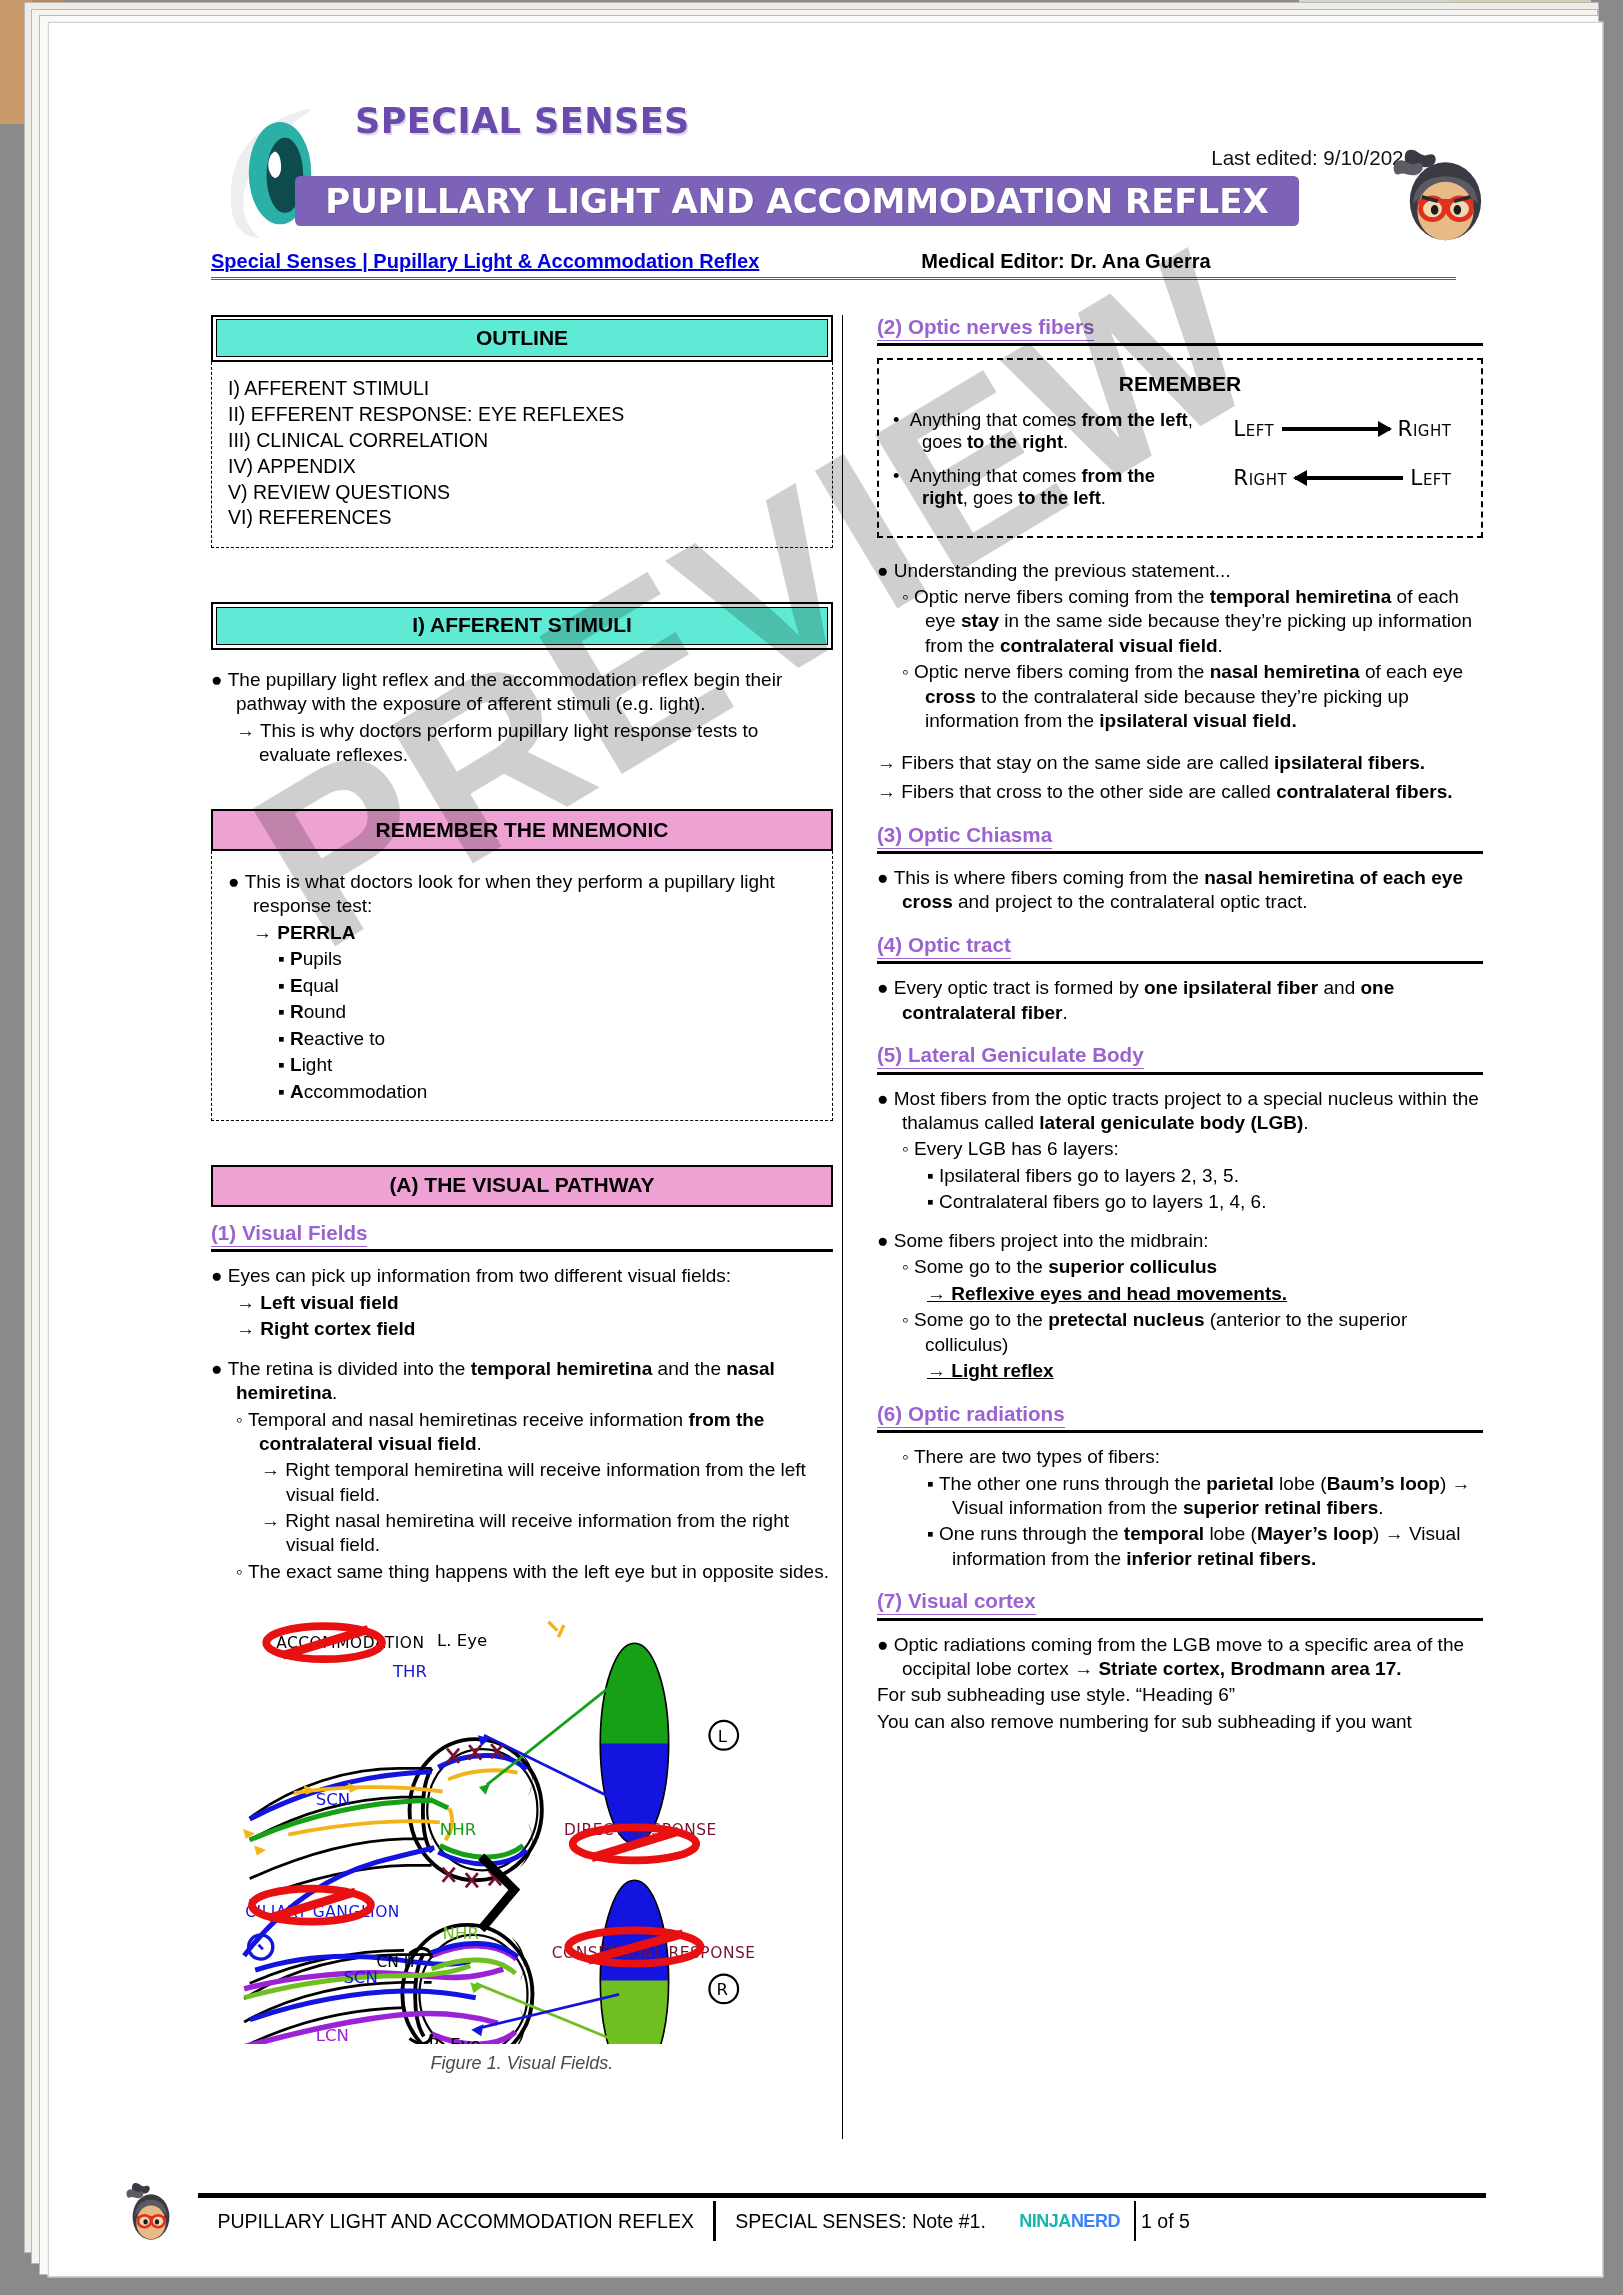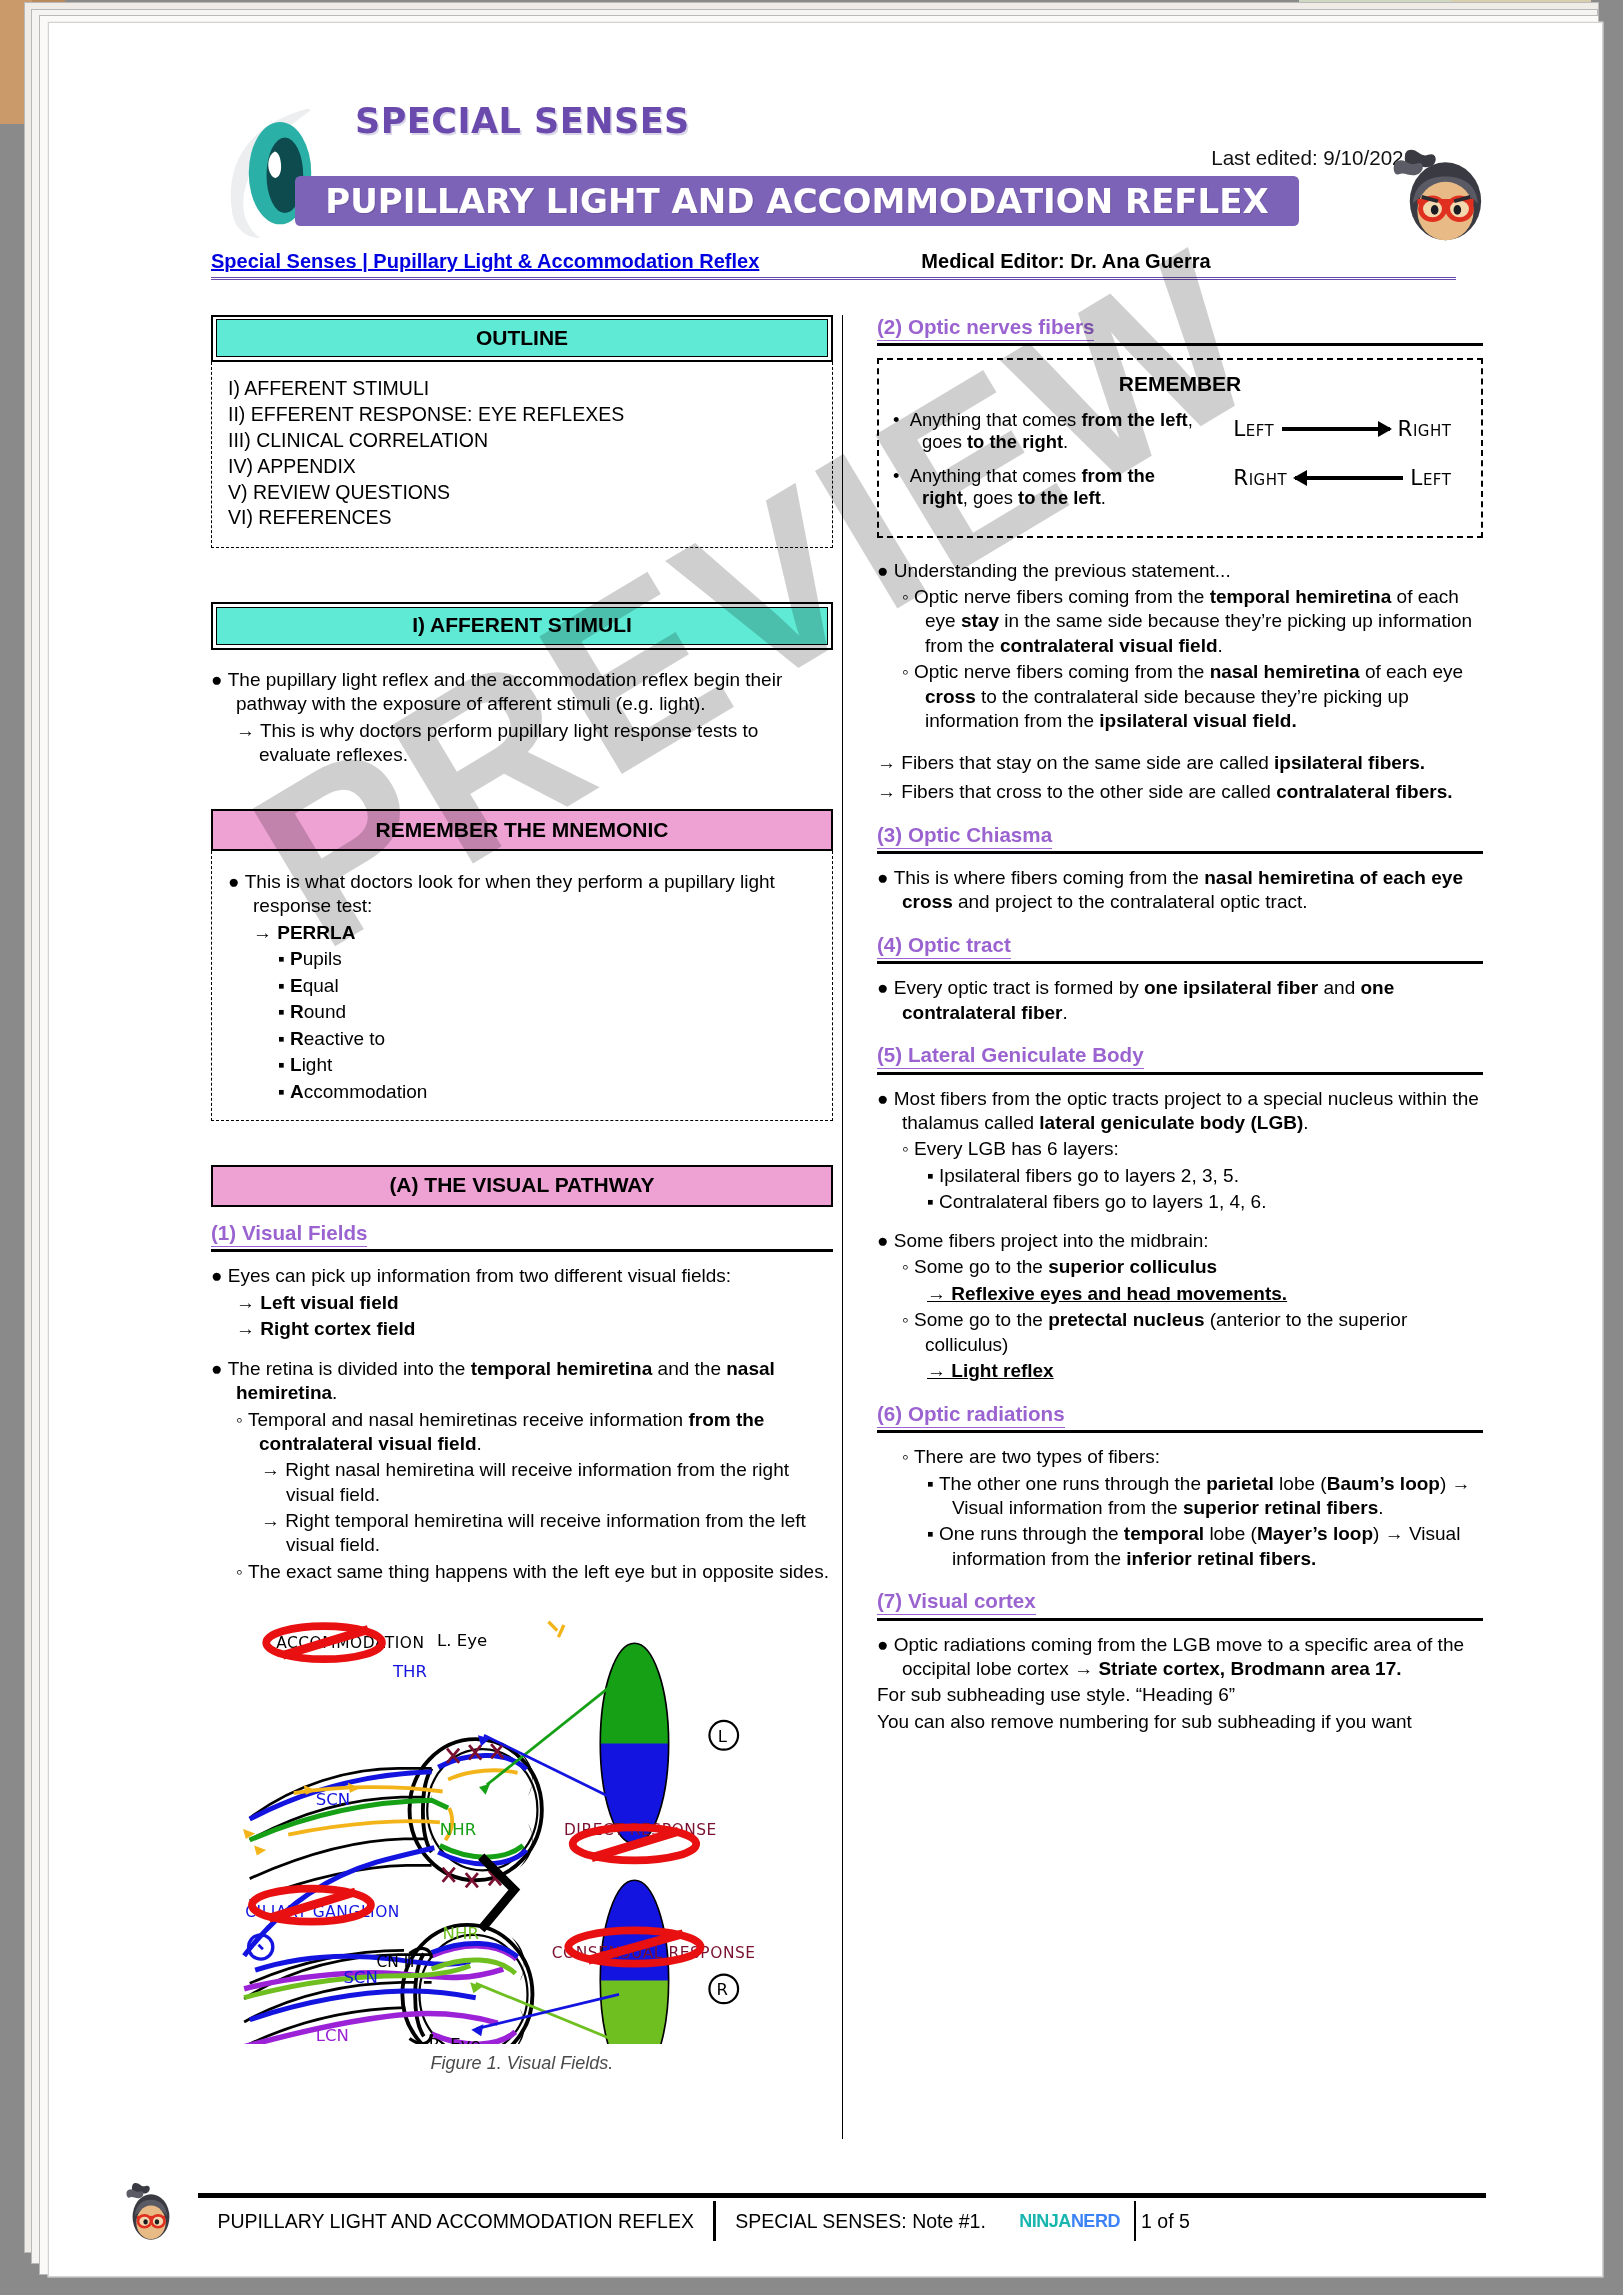--- a/index.html
+++ b/index.html
@@ -353,22 +353,22 @@
       <div class="txt lv2 b">→ Left visual field</div>
       <div class="txt lv2 b">→ Right cortex field</div>
 
       <div style="height:10.8px"></div>
       <div class="txt lv1">
         ●&nbsp;<span>The retina is divided into the </span><span class="b">temporal hemiretina</span><span> and the </span><span class="b">nasal hemiretina</span><span>.</span>
       </div>
       <div class="txt lv2">
         ◦&nbsp;<span>Temporal and nasal hemiretinas receive information </span><span class="b">from the contralateral visual field</span><span>.</span>
       </div>
+      <div class="txt lv3">→ Right temporal hemiretina will receive information from the left visual field.</div>
       <div class="txt lv3">→ Right nasal hemiretina will receive information from the right visual field.</div>
-      <div class="txt lv3">→ Right temporal hemiretina will receive information from the left visual field.</div>
       <div class="txt lv2">
         ◦&nbsp;<span>The exact same thing happens with the left eye but in opposite sides.</span>
       </div>
 
       
       <div id="figure-wrap">
         <svg viewBox="0 0 1050 800" width="579" height="441">
 
           <path d="M70 390 C150 330 250 300 340 300 L400 300" fill="none" stroke="#000" stroke-width="5"></path>
           <path d="M70 430 C160 380 250 355 345 352 L400 352" fill="none" stroke="#000" stroke-width="5"></path>

